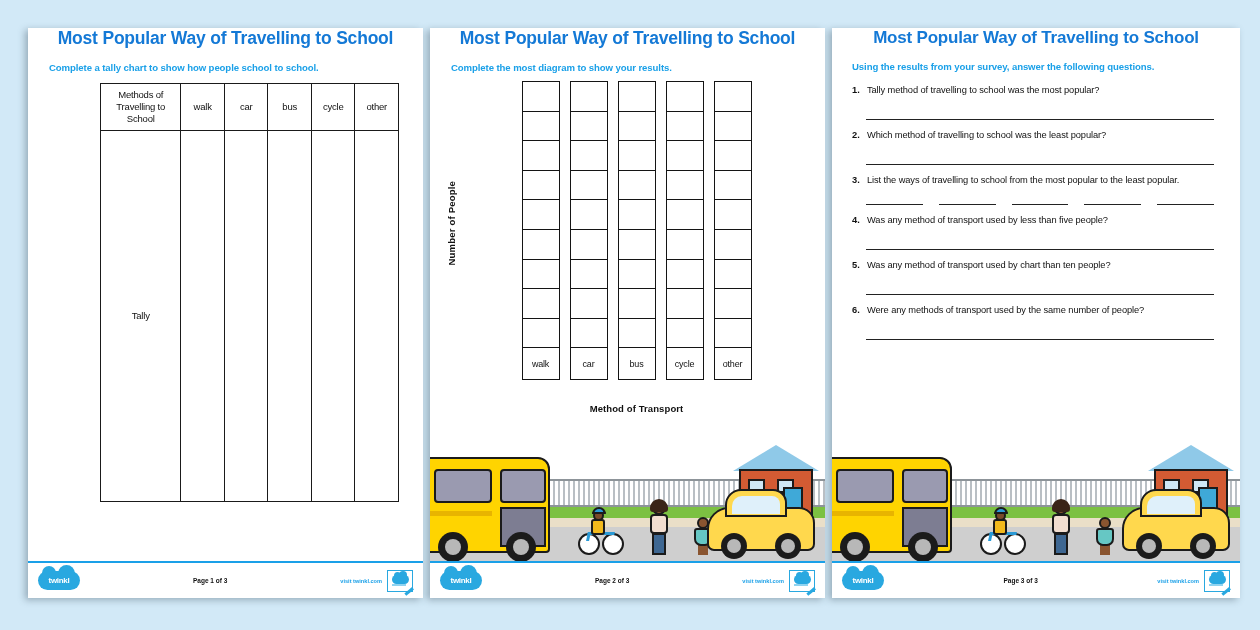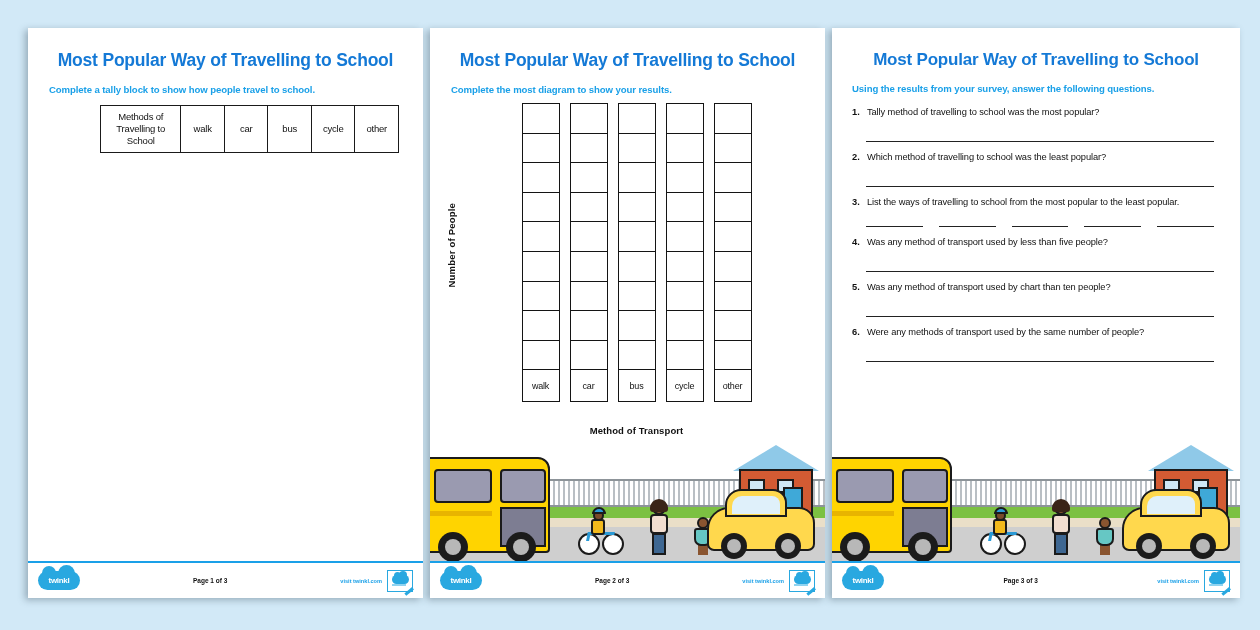--- a/index.html
+++ b/index.html
@@ -32,21 +32,20 @@
   .page-1 { left: 28px; z-index: 3; }
   .page-2 { left: 430px; z-index: 2; }
   .page-3 { left: 832px; z-index: 1; width: 408px; }
 
   
   .doc-title {
     color: #1479d6;
     font-weight: bold;
     font-size: 17.5px;
     text-align: center;
-    padding-top: 22px;
     letter-spacing: -0.2px;
     font-family: "Liberation Sans", sans-serif;
   }
   .page-3 .doc-title { font-size: 17px; }
 
   .doc-subtitle {
     color: #1aa0e8;
     font-weight: bold;
     font-size: 9.6px;
     padding: 13px 0 0 21px;
@@ -449,32 +448,40 @@
     transform: rotate(-40deg);
   }
 </style>
 </head>
 <body>
 
 <div class="worksheet-stack">
 
   <div class="page page-1">
     <div class="doc-title">Most Popular Way of Travelling to School</div>
-    <div class="doc-subtitle">Complete a tally block to show how people travel to school.</div>
+    <div class="doc-subtitle">Complete a tally chart to show how people school to school.</div>
 
     <div class="tally-wrap">
       <table class="tally">
         <tbody>
             <tr class="head-row">
           <td class="th-methods">Methods of Travelling to School</td>
           <td>walk</td>
           <td>car</td>
           <td>bus</td>
           <td>cycle</td>
           <td>other</td>
+        </tr>
+        <tr class="tally-row">
+          <td>Tally</td>
+          <td></td>
+          <td></td>
+          <td></td>
+          <td></td>
+          <td></td>
         </tr>
       </tbody>
         </table>
     </div>
 
     <div class="footer">
       <div class="twinkl-cloud">
         <span class="twinkl-word">twinkl</span>
       </div>
       <div class="page-count">Page 1 of 3</div>

